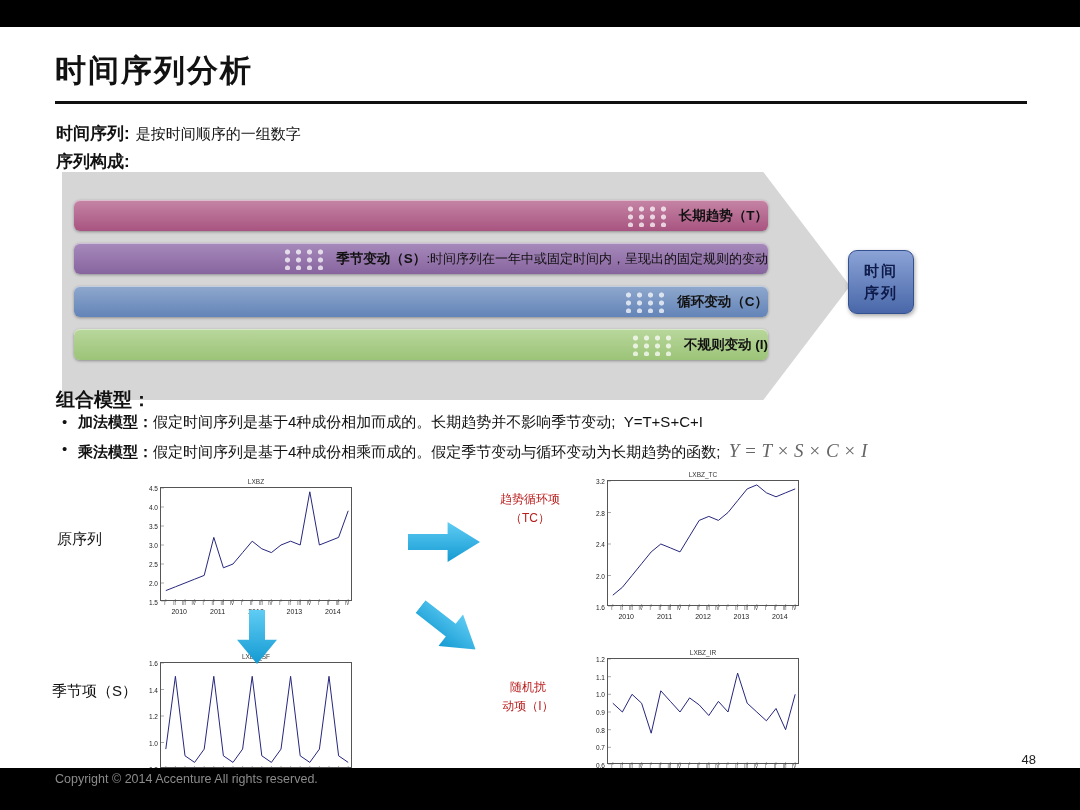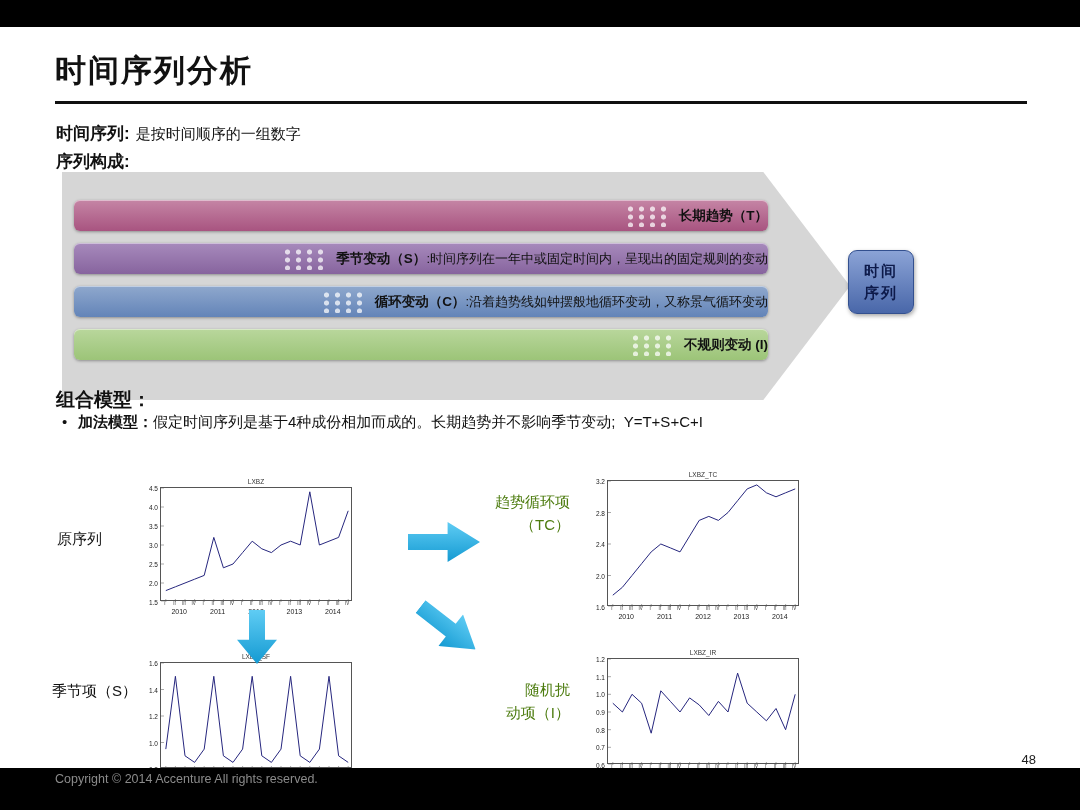--- a/index.html
+++ b/index.html
@@ -30,21 +30,21 @@
     font-weight:bold;font-size:15px;display:flex;flex-direction:column;justify-content:center;align-items:center;
     line-height:1.45;box-shadow:1px 2px 4px rgba(0,0,0,.35);letter-spacing:2px;}
   .models-head{position:absolute;left:56px;top:387px;font-size:19px;font-weight:bold;}
   #model-list{position:absolute;left:62px;top:413px;width:990px;list-style:none;}
   #model-list li{font-size:15px;margin-bottom:8px;padding-left:16px;position:relative;}
   #model-list li::before{content:"•";position:absolute;left:0;top:0;}
   #model-list .mn{font-weight:bold;}
   .mf{margin-left:4px;}
   .mf.it{font-family:"Liberation Serif",serif;font-style:italic;color:#666;font-size:19px;}
   .side-label{position:absolute;font-size:15px;color:#111;}
-  .wrap-label{position:absolute;font-size:15px;color:#4d7c0f;text-align:right;white-space:pre-line;line-height:1.55;}
+  .wrap-label{position:absolute;font-size:12px;color:#b91c1c;text-align:center;white-space:pre-line;line-height:1.55;}
   .carrow{position:absolute;background:linear-gradient(180deg,#5fccf4,#149ad2);z-index:3;}
   .arrow-right{left:408px;top:522px;width:72px;height:40px;
     clip-path:polygon(0 30%,55% 30%,55% 0,100% 50%,55% 100%,55% 70%,0 70%);}
   .arrow-down{left:237px;top:610px;width:40px;height:54px;
     clip-path:polygon(30% 0,70% 0,70% 55%,100% 55%,50% 100%,0 55%,30% 55%);}
   .arrow-diag{left:413px;top:608px;width:70px;height:40px;transform:rotate(38deg);
     clip-path:polygon(0 30%,55% 30%,55% 0,100% 50%,55% 100%,55% 70%,0 70%);}
   .chart{position:absolute;background:#fff;z-index:1;}
   .ct{font-size:6.5px;color:#333;text-align:center;height:10px;line-height:10px;margin-left:22px;}
   .cplot{position:relative;margin-left:22px;border:1px solid #555;background:#fff;}
@@ -75,37 +75,37 @@
         <span class="bar-label">长期趋势（T）</span>
       </div>
       <div class="cbar" style="top: 71px; background: linear-gradient(rgb(167, 138, 188), rgb(135, 100, 158));">
         <span class="dots"></span>
         <span class="bar-label">季节变动（S）</span>
         <span class="bar-desc">:时间序列在一年中或固定时间内，呈现出的固定规则的变动</span>
       </div>
       <div class="cbar" style="top: 114px; background: linear-gradient(rgb(143, 168, 205), rgb(99, 132, 184));">
         <span class="dots"></span>
         <span class="bar-label">循环变动（C）</span>
-        <span class="bar-desc">:沿着趋势线如钟摆般地循环变动，又称景气循环变动</span>
       </div>
       <div class="cbar" style="top: 157px; background: linear-gradient(rgb(185, 215, 156), rgb(156, 196, 120));">
         <span class="dots"></span>
         <span class="bar-label">不规则变动 (I)</span>
       </div>
     </div>
 </div>
 
 <div class="result-box">
   <div>时间</div>
   <div>序列</div>
 </div>
 
 <div class="models-head">组合模型：</div>
 <ul id="model-list">
     <li><span class="mn">加法模型：</span><span>假定时间序列是基于4种成份相加而成的。长期趋势并不影响季节变动; </span><span class="mf">Y=T+S+C+I</span></li>
+    <li><span class="mn">乘法模型：</span><span>假定时间序列是基于4种成份相乘而成的。假定季节变动与循环变动为长期趋势的函数; </span><span class="mf it">Y = T × S × C × I</span></li>
   </ul>
 
 <div class="side-label" style="left:57px;top:530px">原序列</div>
 <div class="wrap-label" style="left:490px;top:490px;width:80px">趋势循环项
 （TC）</div>
 <div class="side-label" style="left:52px;top:682px">季节项（S）</div>
 <div class="wrap-label" style="left:486px;top:678px;width:84px">随机扰
 动项（I）</div>
 
 <div class="carrow arrow-right"></div>

